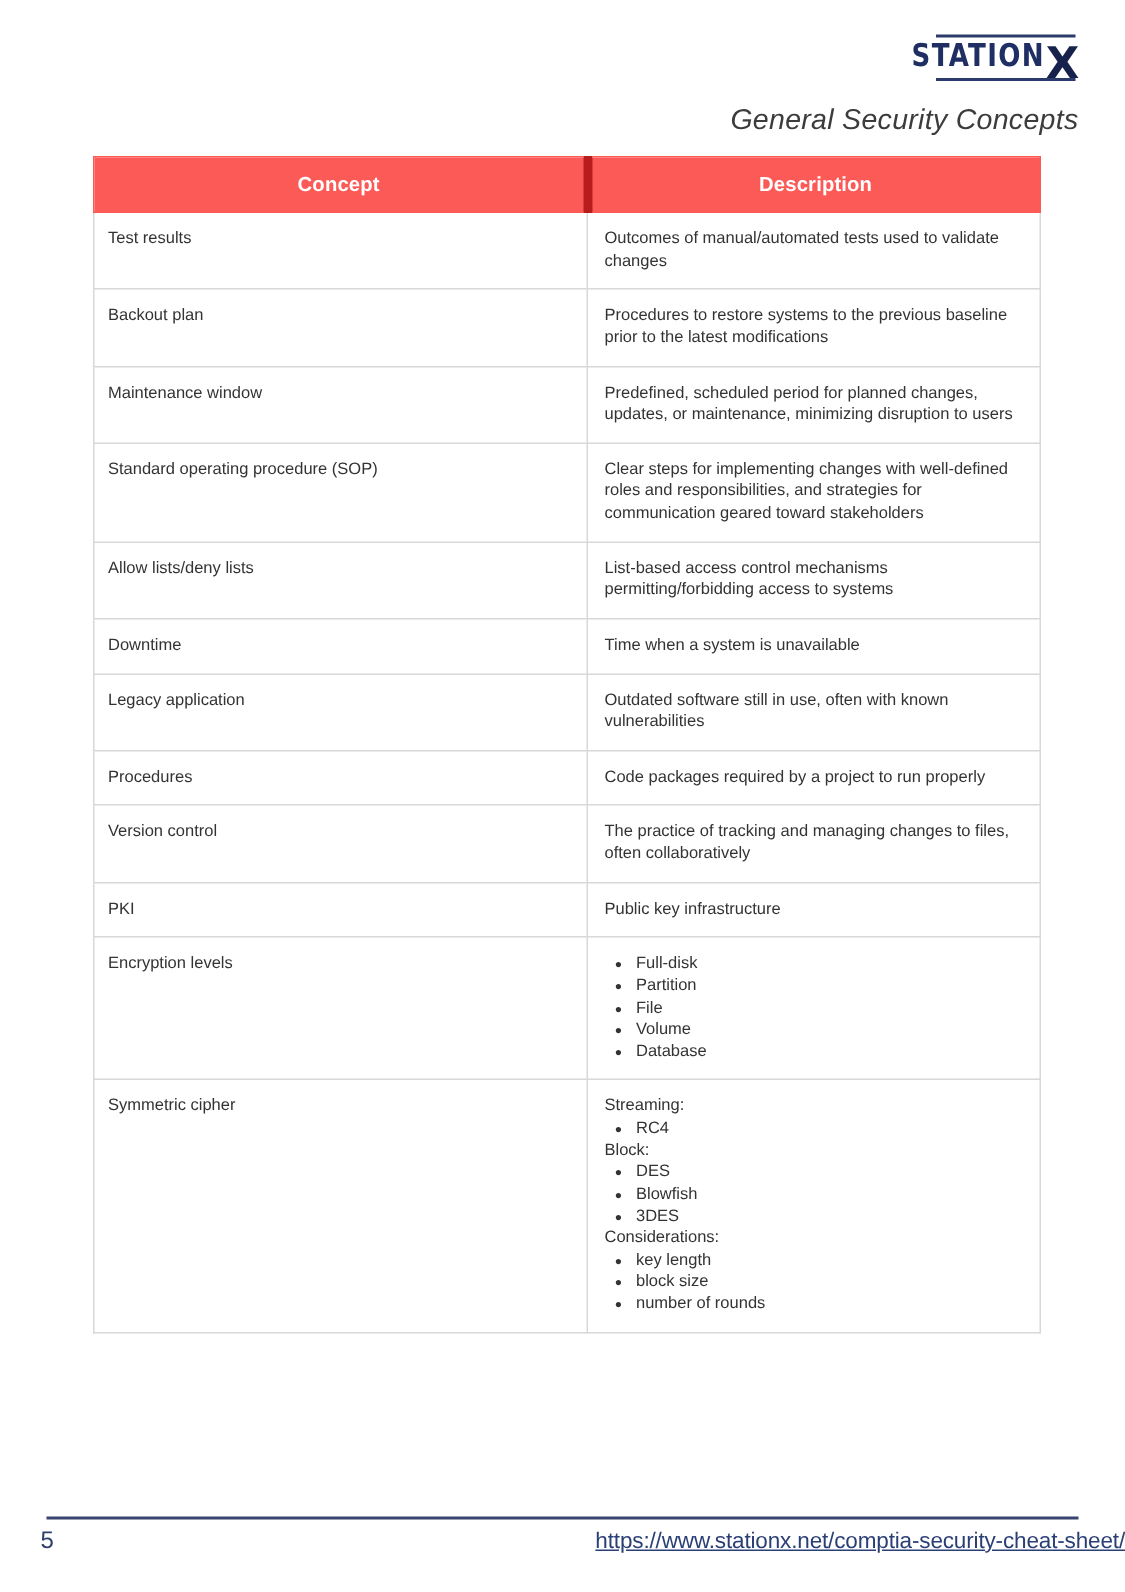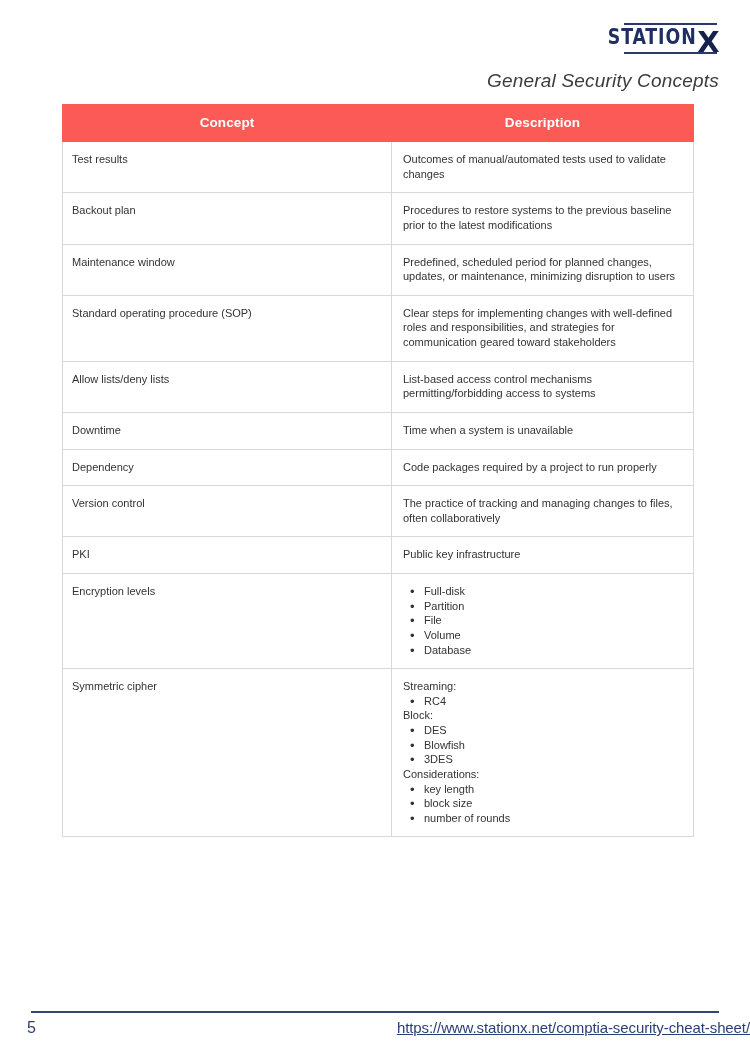--- a/index.html
+++ b/index.html
@@ -89,21 +89,21 @@
     background: #fb5a57;
     color: #ffffff;
     font-size: 13.5px;
     font-weight: 700;
     text-align: center;
     padding: 10px 6px 11px;
     border: 1px solid #fb5a57;
     letter-spacing: 0.1px;
   }
   .concepts-table th + th {
-    border-left: 1px solid #b91c1c;
+    border-left: 6px solid #b91c1c;
     margin-top: 39px;
   }
 
   .concepts-table td {
     border: 1px solid #d8d8d8;
     vertical-align: top;
     font-size: 11px;
     line-height: 1.33;
     color: #333333;
     padding: 10px 12px 11px;
@@ -218,21 +218,25 @@
       </tr>
       <tr>
         <td class="concept-cell">Allow lists/deny lists</td>
         <td class="desc-cell">List-based access control mechanisms permitting/forbidding access to systems</td>
       </tr>
       <tr>
         <td class="concept-cell">Downtime</td>
         <td class="desc-cell">Time when a system is unavailable</td>
       </tr>
       <tr>
-        <td class="concept-cell">Dependency</td>
+        <td class="concept-cell">Legacy application</td>
+        <td class="desc-cell">Outdated software still in use, often with known vulnerabilities</td>
+      </tr>
+      <tr>
+        <td class="concept-cell">Procedures</td>
         <td class="desc-cell">Code packages required by a project to run properly</td>
       </tr>
       <tr>
         <td class="concept-cell">Version control</td>
         <td class="desc-cell">The practice of tracking and managing changes to files, often collaboratively</td>
       </tr>
       <tr>
         <td class="concept-cell">PKI</td>
         <td class="desc-cell">Public key infrastructure</td>
       </tr>

